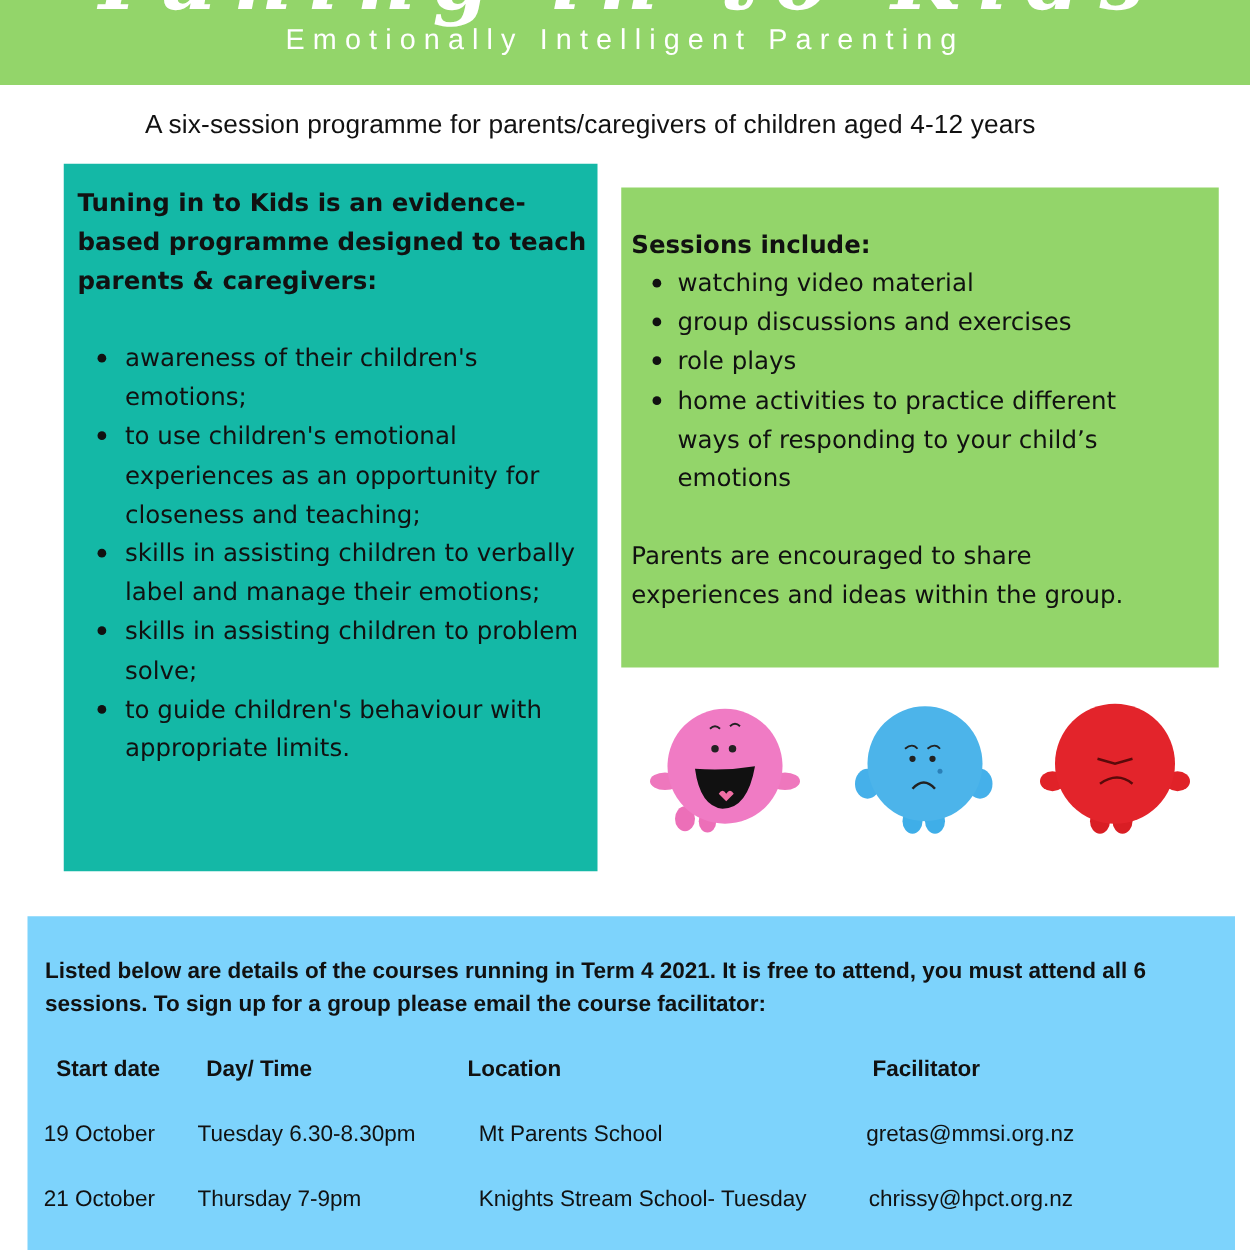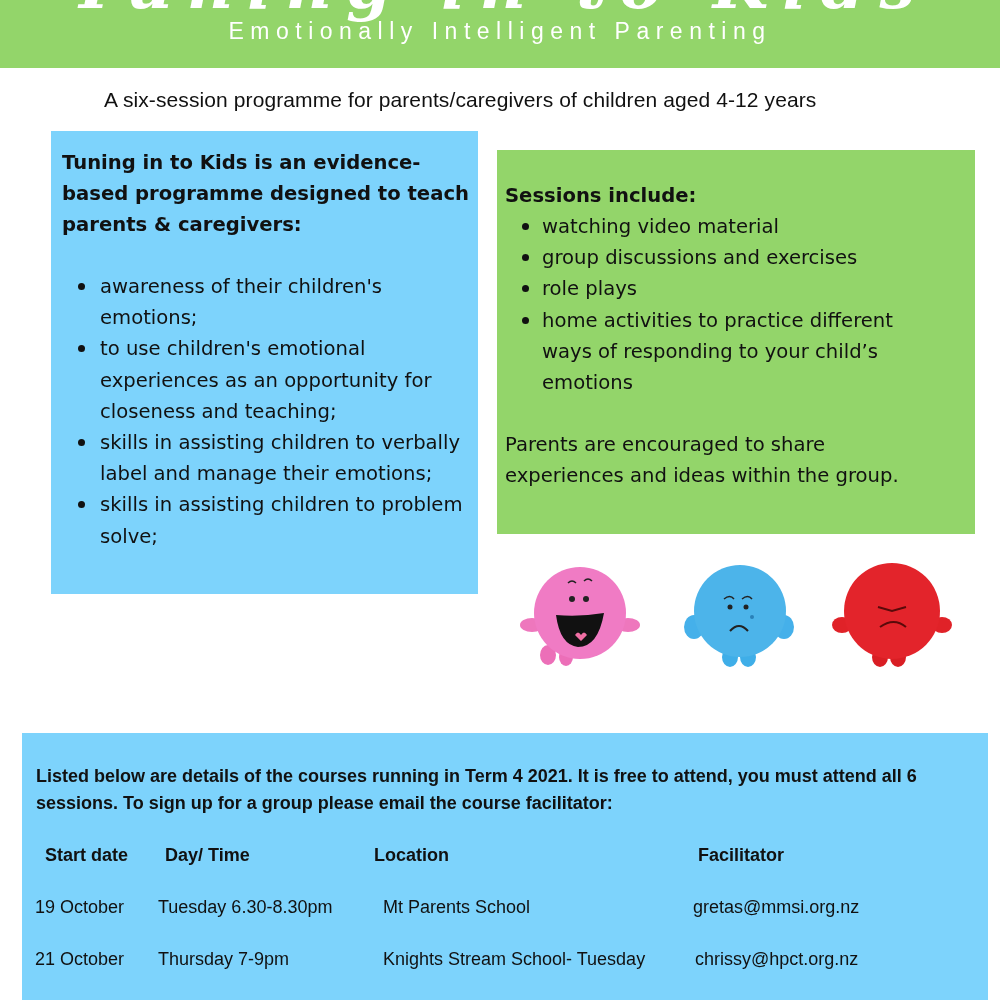--- a/index.html
+++ b/index.html
@@ -15,26 +15,26 @@
   .header-title {
     position:absolute; left:0; width:1000px; top:-52px; text-align:center;
     color:#fff; font-family:"DejaVu Serif", serif; font-style:italic; font-weight:bold;
     font-size:64px; letter-spacing:14px; white-space:nowrap;
   }
   .header-subtitle {
     position:absolute; left:0; width:1000px; top:18px; text-align:center;
     color:#fff; font-size:23px; letter-spacing:6.5px; font-family:"Liberation Sans", sans-serif;
   }
   .intro {
-    position:absolute; left:104px; top:88px; font-size:21px; color:#111;
+    position:absolute; left:116px; top:88px; font-size:21px; color:#111;
     font-family:"Liberation Sans", sans-serif; letter-spacing:0.1px;
   }
   .left-box {
-    position:absolute; left:51px; top:131px; width:427px; height:463px;
-    background:#7dd3fc; box-sizing:border-box; padding:16px 0 0 11px;
+    position:absolute; left:51px; top:131px; width:427px; height:566px;
+    background:#14b8a6; box-sizing:border-box; padding:16px 0 0 11px;
   }
   .left-box h2 {
     margin:0; font-size:19.6px; font-weight:bold; line-height:31px; width:420px;
   }
   ul { margin:0; padding:0; list-style:none; }
   .left-box ul { margin-top:31px; }
   li { position:relative; font-size:19.6px; line-height:31.2px; }
   .left-box li { padding-left:38px; }
   .bullet {
     position:absolute; width:7px; height:7px; border-radius:50%; background:#111; top:12px;
@@ -74,20 +74,21 @@
 
 <div class="intro">A six-session programme for parents/caregivers of children aged 4-12 years</div>
 
 <div class="left-box">
   <h2>Tuning in to Kids is an evidence-based programme designed to teach parents &amp; caregivers:</h2>
   <ul>
     <li><span class="bullet"></span><span>awareness of their children's emotions;</span></li>
     <li><span class="bullet"></span><span>to use children's emotional experiences as an opportunity for closeness and teaching;</span></li>
     <li><span class="bullet"></span><span>skills in assisting children to verbally label and manage their emotions;</span></li>
     <li><span class="bullet"></span><span>skills in assisting children to problem solve;</span></li>
+    <li><span class="bullet"></span><span>to guide children's behaviour with appropriate limits.</span></li>
   </ul>
 </div>
 
 <div class="right-box">
   <h3>Sessions include:</h3>
   <ul>
     <li><span class="bullet"></span><span>watching video material</span></li>
     <li><span class="bullet"></span><span>group discussions and exercises</span></li>
     <li><span class="bullet"></span><span>role plays</span></li>
     <li><span class="bullet"></span><span>home activities to practice different ways of responding to your child’s emotions</span></li>

